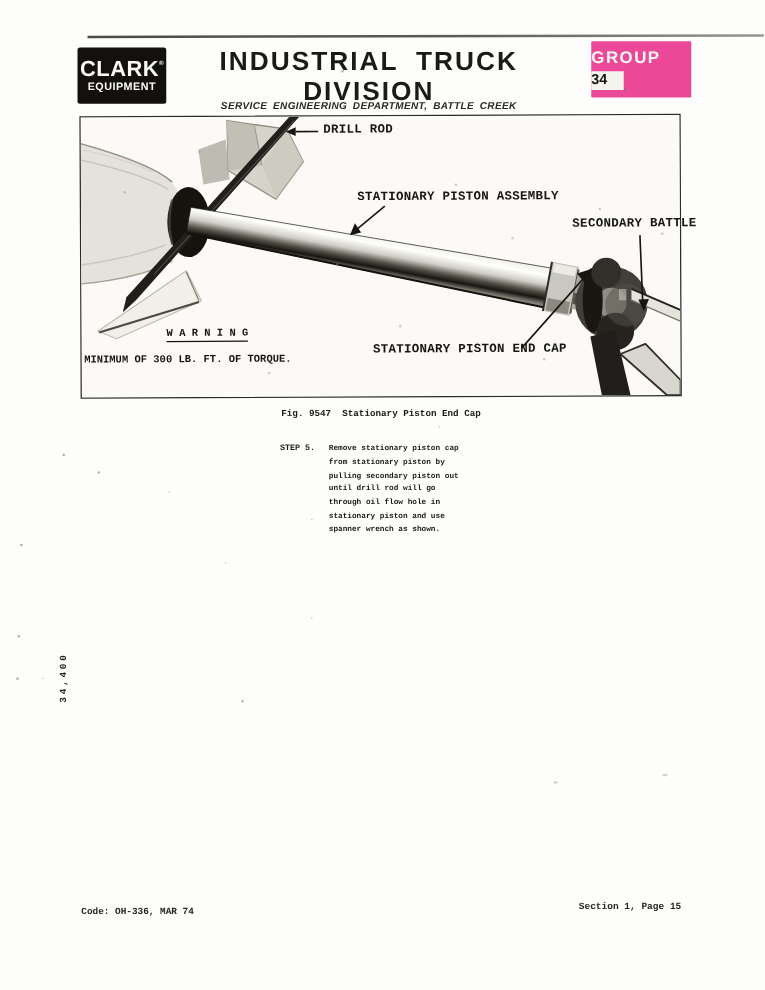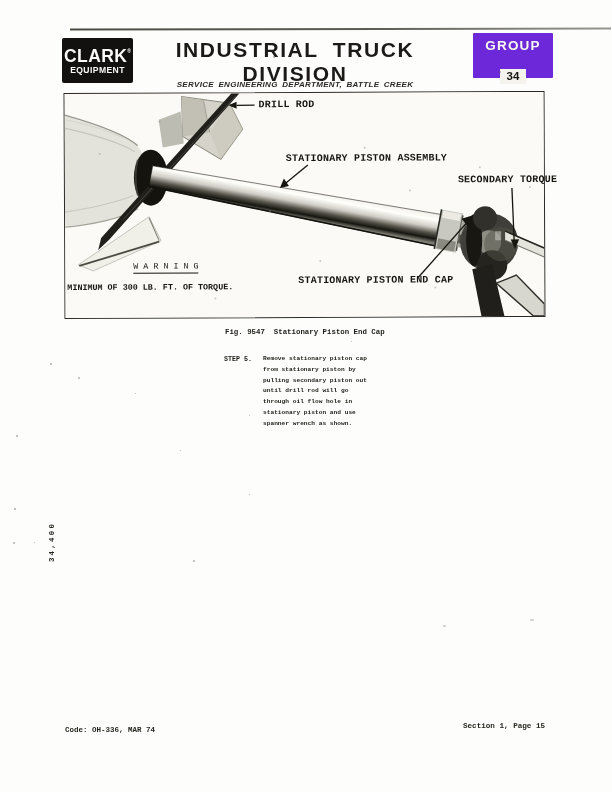--- a/index.html
+++ b/index.html
@@ -16,34 +16,34 @@
   
   .logo{position:absolute;left:62px;top:38px;width:71px;height:45px;background:#121110;
         border-radius:2px;text-align:center;color:#fbfaf6;}
   .logo .word{display:block;margin-top:4px;font-size:17.5px;font-weight:bold;letter-spacing:.4px;line-height:19px;}
   .logo .reg{font-size:5px;vertical-align:9px;letter-spacing:0;}
   .logo .equip{display:block;font-size:8.6px;font-weight:bold;letter-spacing:.4px;line-height:9px;}
   .title{position:absolute;left:120px;top:38px;width:350px;text-align:center;
          font-size:21px;font-weight:bold;letter-spacing:1.6px;word-spacing:7px;color:#1b1a17;}
   .subtitle{position:absolute;left:120px;top:80px;width:350px;text-align:center;
             font-size:8px;font-weight:bold;letter-spacing:.3px;word-spacing:2px;color:#2a2824;font-style:italic;}
-  .groupbox{position:absolute;left:473px;top:33px;width:80px;height:45px;background:#6d28d9;
-            border-radius:1px;text-align:center;color:#f8f7f2;}
+  .groupbox{position:absolute;left:473px;top:33px;width:80px;height:45px;background:#ec4899;
+            border-radius:1px;text-align:left;color:#f8f7f2;}
   .groupbox .glabel{display:block;margin-top:6px;font-size:13.5px;font-weight:bold;letter-spacing:1.2px;line-height:14px;}
-  .groupbox .chip{display:inline-block;margin-top:16px;width:26px;height:14.5px;background:#f4f3ee;
+  .groupbox .chip{display:inline-block;margin-top:4px;width:26px;height:14.5px;background:#f4f3ee;
                   color:#171613;font-size:11.5px;font-weight:bold;line-height:14.5px;}
 
   
   .figure{position:absolute;left:64px;top:92px;width:479px;height:224px;
           border:1.6px solid #2c2b27;transform:rotate(-.25deg);background:#fbfaf6;}
   .figure svg{position:absolute;left:0;top:0;}
   .figlabel{position:absolute;font-family:"Liberation Mono","DejaVu Sans Mono",monospace;
             font-size:10px;font-weight:bold;letter-spacing:.2px;color:#16150f;white-space:nowrap;}
   .warn-title{position:absolute;left:68px;top:168px;font-family:"Liberation Mono","DejaVu Sans Mono",monospace;
-              font-size:8.4px;font-weight:normal;color:#16150f;border-bottom:1.2px solid #16150f;padding-bottom:1px;}
+              font-size:8.4px;font-weight:bold;color:#16150f;border-bottom:1.2px solid #16150f;padding-bottom:1px;}
   .warn-body{position:absolute;left:2px;top:189px;font-family:"Liberation Mono","DejaVu Sans Mono",monospace;
              font-size:8.4px;font-weight:bold;line-height:10.1px;color:#16150f;white-space:nowrap;}
 
   .caption{position:absolute;left:225px;top:328px;font-size:7.4px;font-weight:bold;
            color:#1c1b16;white-space:pre;}
   .steplabel{position:absolute;left:224px;top:355px;font-size:6.7px;font-weight:bold;color:#1c1b16;}
   .steplines{position:absolute;left:263px;top:354px;font-size:6.2px;font-weight:bold;
              line-height:10.8px;color:#1c1b16;white-space:nowrap;}
   .marginnote{position:absolute;left:24px;top:538px;width:56px;text-align:center;
               transform:rotate(-90deg);font-size:7.5px;font-weight:bold;letter-spacing:2.2px;color:#26251f;}
@@ -168,21 +168,21 @@
         <polygon points="215,95 224,93 219,85.5" stroke="none"></polygon>
         <path d="M447,96 L449,149"></path>
         <polygon points="450,157 445.5,147.5 454,147.2" stroke="none"></polygon>
         <path d="M352,186 L403,129"></path>
         <polygon points="408,123 396.5,126.5 403.5,135" stroke="none"></polygon>
       </g>
     </svg>
 
     <div class="figlabel" style="left:194px;top:6px;">DRILL ROD</div>
     <div class="figlabel" style="left:221px;top:60px;">STATIONARY PISTON ASSEMBLY</div>
-    <div class="figlabel" style="left:393px;top:82px;">SECONDARY TORQUE</div>
+    <div class="figlabel" style="left:393px;top:82px;">SECONDARY BATTLE</div>
     <div class="figlabel" style="left:233px;top:182px;">STATIONARY PISTON END CAP</div>
 
     <div class="warn-title">W A R N I N G</div>
     <div class="warn-body">
       <div>MINIMUM OF 300 LB. FT. OF TORQUE.</div>
     </div>
   </div>
 
   <div class="caption mono">Fig. 9547  Stationary Piston End Cap</div>
 

